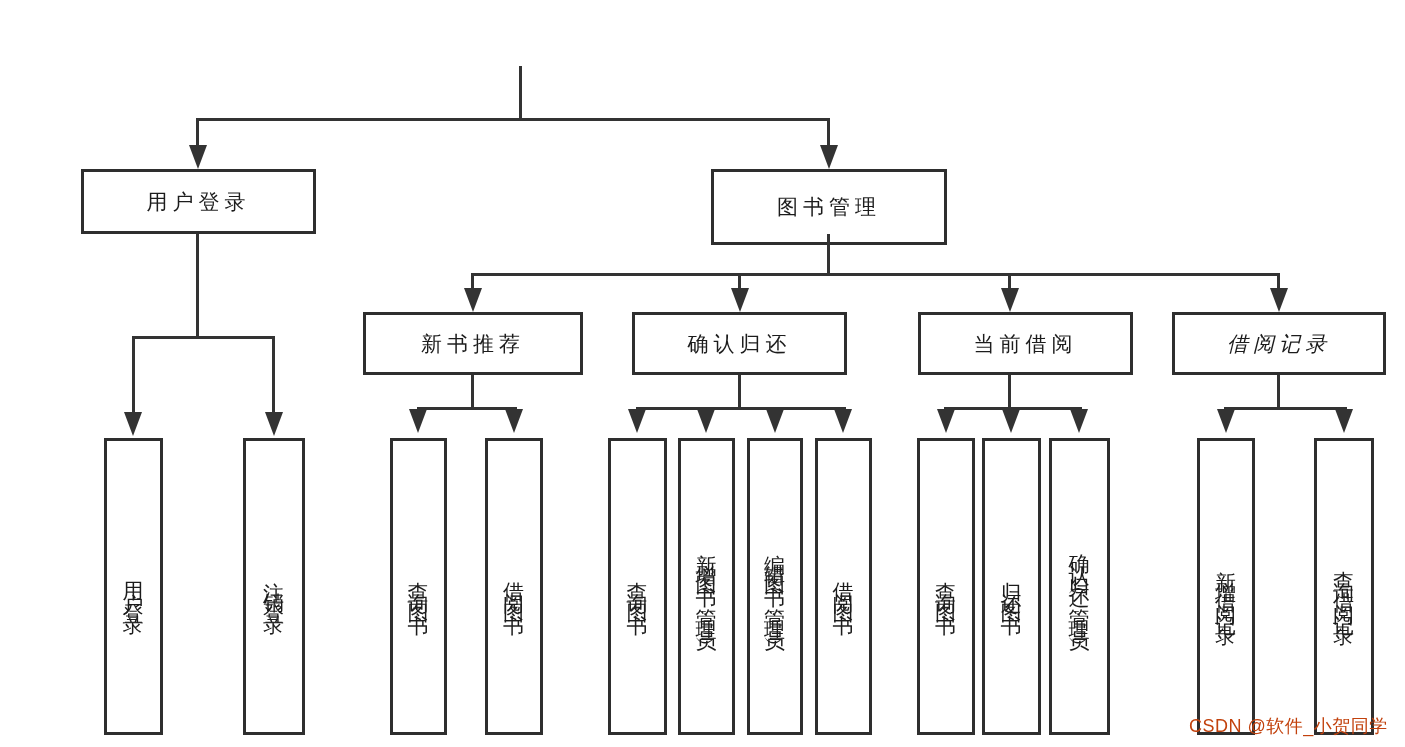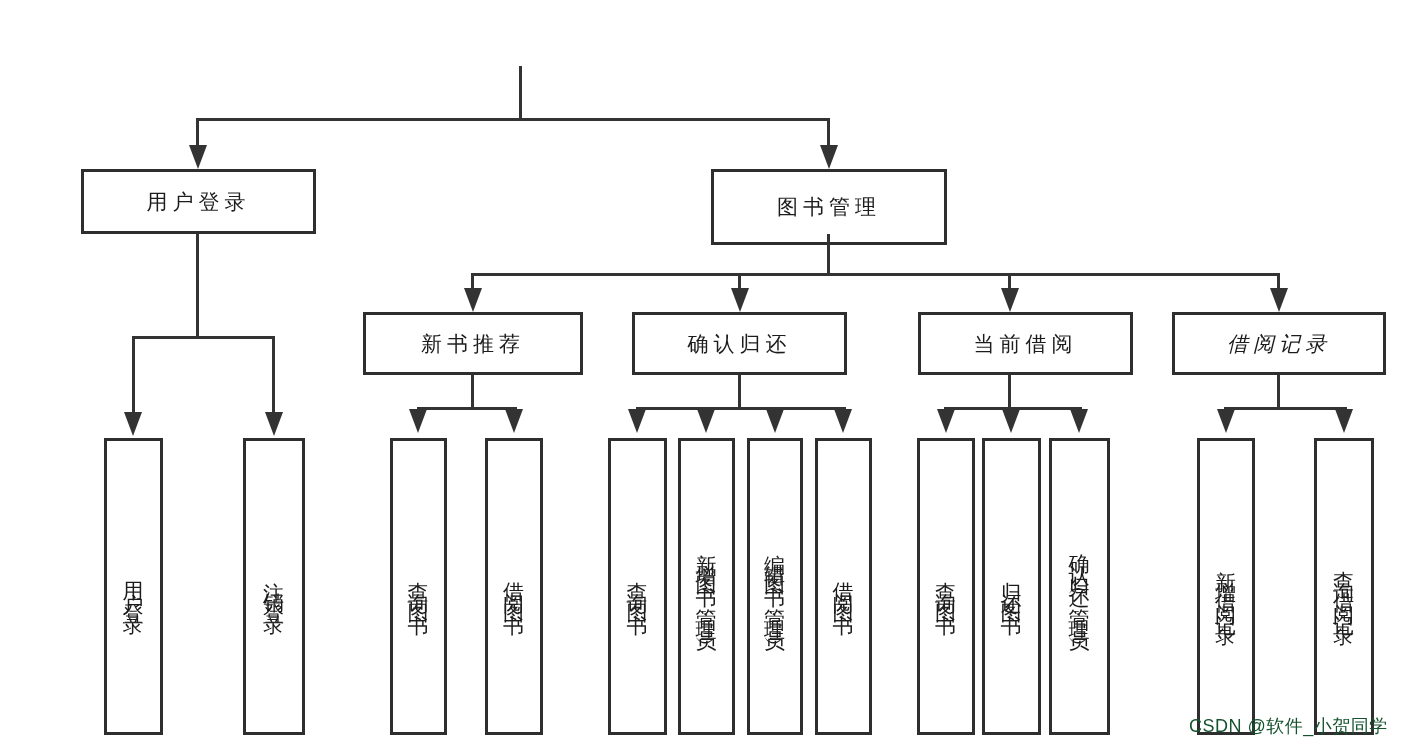--- a/index.html
+++ b/index.html
@@ -19,21 +19,21 @@
   .vline,.hline{position:absolute;background:#333333;}
   .vline{width:3px;}
   .hline{height:3px;}
   .arrow{
     position:absolute;width:0;height:0;
     border-left:9px solid transparent;border-right:9px solid transparent;
     border-top:24px solid #333333;
   }
   #watermark{
     position:absolute;left:1189px;top:714px;z-index:10;
-    font-size:18px;letter-spacing:0.5px;color:#14532d;white-space:nowrap;
+    font-size:18px;letter-spacing:0.5px;color:#c2410c;white-space:nowrap;
   }
 </style>
 </head>
 <body>
 
 <div id="stage">
 
 
   <div class="vline" style="left:519px;top:66px;height:52px;"></div>
   <div class="hline" style="left:196px;top:118px;width:634px;"></div>

